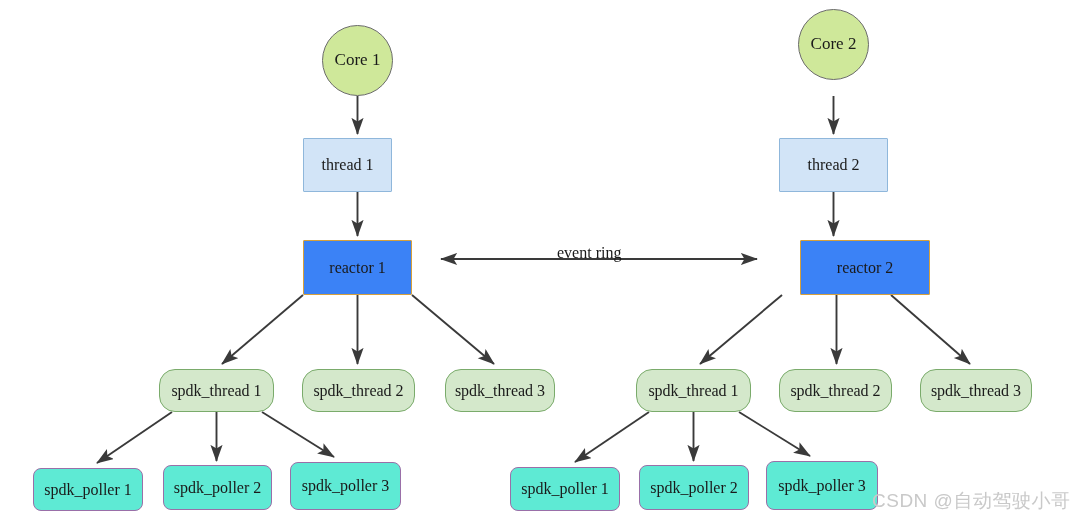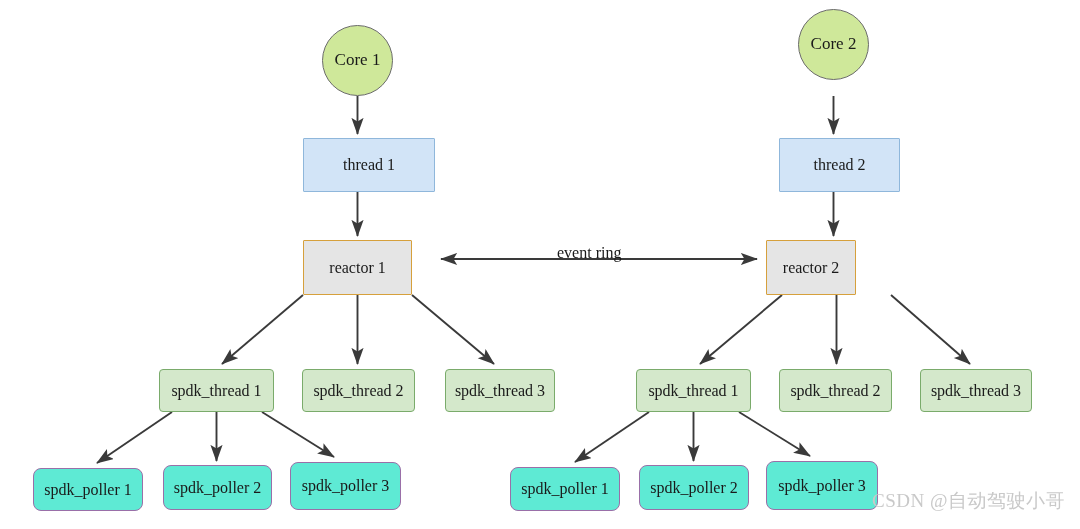--- a/index.html
+++ b/index.html
@@ -43,46 +43,46 @@
     border: 1.6px solid #6b6b6b;
     font-size: 17px;
   }
   .node-thread {
     background: #d2e4f7;
     border: 1.3px solid #8fb7db;
     border-radius: 1px;
     font-size: 16px;
   }
   .node-reactor {
-    background: #e5e5e5;
+    background: #3b82f6;
     border: 1.5px solid #d6a03c;
     border-radius: 1px;
     font-size: 16px;
   }
   .node-spdk-thread {
     background: #d4e8cb;
     border: 1.4px solid #7aab6b;
-    border-radius: 4px;
+    border-radius: 16px;
     font-size: 16px;
   }
   .node-spdk-poller {
     background: #5eead4;
     border: 1.4px solid #9a6fa8;
     border-radius: 8px;
     font-size: 16px;
   }
   .edge-label {
     position: absolute;
     font-size: 16px;
     color: #1a1a1a;
     white-space: nowrap;
   }
   .watermark {
     position: absolute;
-    font-family: Liberation Serif, serif;
+    font-family: Liberation Sans, sans-serif;
     font-size: 19px;
     color: #c9c9c9;
     white-space: nowrap;
     letter-spacing: 0.5px;
   }
 </style>
 </head>
 <body>
 
 <div id="diagram-root">
@@ -128,33 +128,33 @@
   </svg>
 
   <div class="node node-core" style="left:322px; top:25px; width:71px; height:71px;">
     <span>Core 1</span>
   </div>
 
   <div class="node node-core" style="left:798px; top:9px; width:71px; height:71px;">
     <span>Core 2</span>
   </div>
 
-  <div class="node node-thread" style="left:303px; top:138px; width:132px; height:54px;">
+  <div class="node node-thread" style="left:303px; top:138px; width:89px; height:54px;">
     <span>thread 1</span>
   </div>
 
-  <div class="node node-thread" style="left:779px; top:138px; width:121px; height:54px;">
+  <div class="node node-thread" style="left:779px; top:138px; width:109px; height:54px;">
     <span>thread 2</span>
   </div>
 
   <div class="node node-reactor" style="left:303px; top:240px; width:109px; height:55px;">
     <span>reactor 1</span>
   </div>
 
-  <div class="node node-reactor" style="left:766px; top:240px; width:90px; height:55px;">
+  <div class="node node-reactor" style="left:800px; top:240px; width:130px; height:55px;">
     <span>reactor 2</span>
   </div>
 
   <div class="node node-spdk-thread" style="left:159px; top:369px; width:115px; height:43px;">
     <span>spdk_thread 1</span>
   </div>
   <div class="node node-spdk-thread" style="left:302px; top:369px; width:113px; height:43px;">
     <span>spdk_thread 2</span>
   </div>
   <div class="node node-spdk-thread" style="left:445px; top:369px; width:110px; height:43px;">

